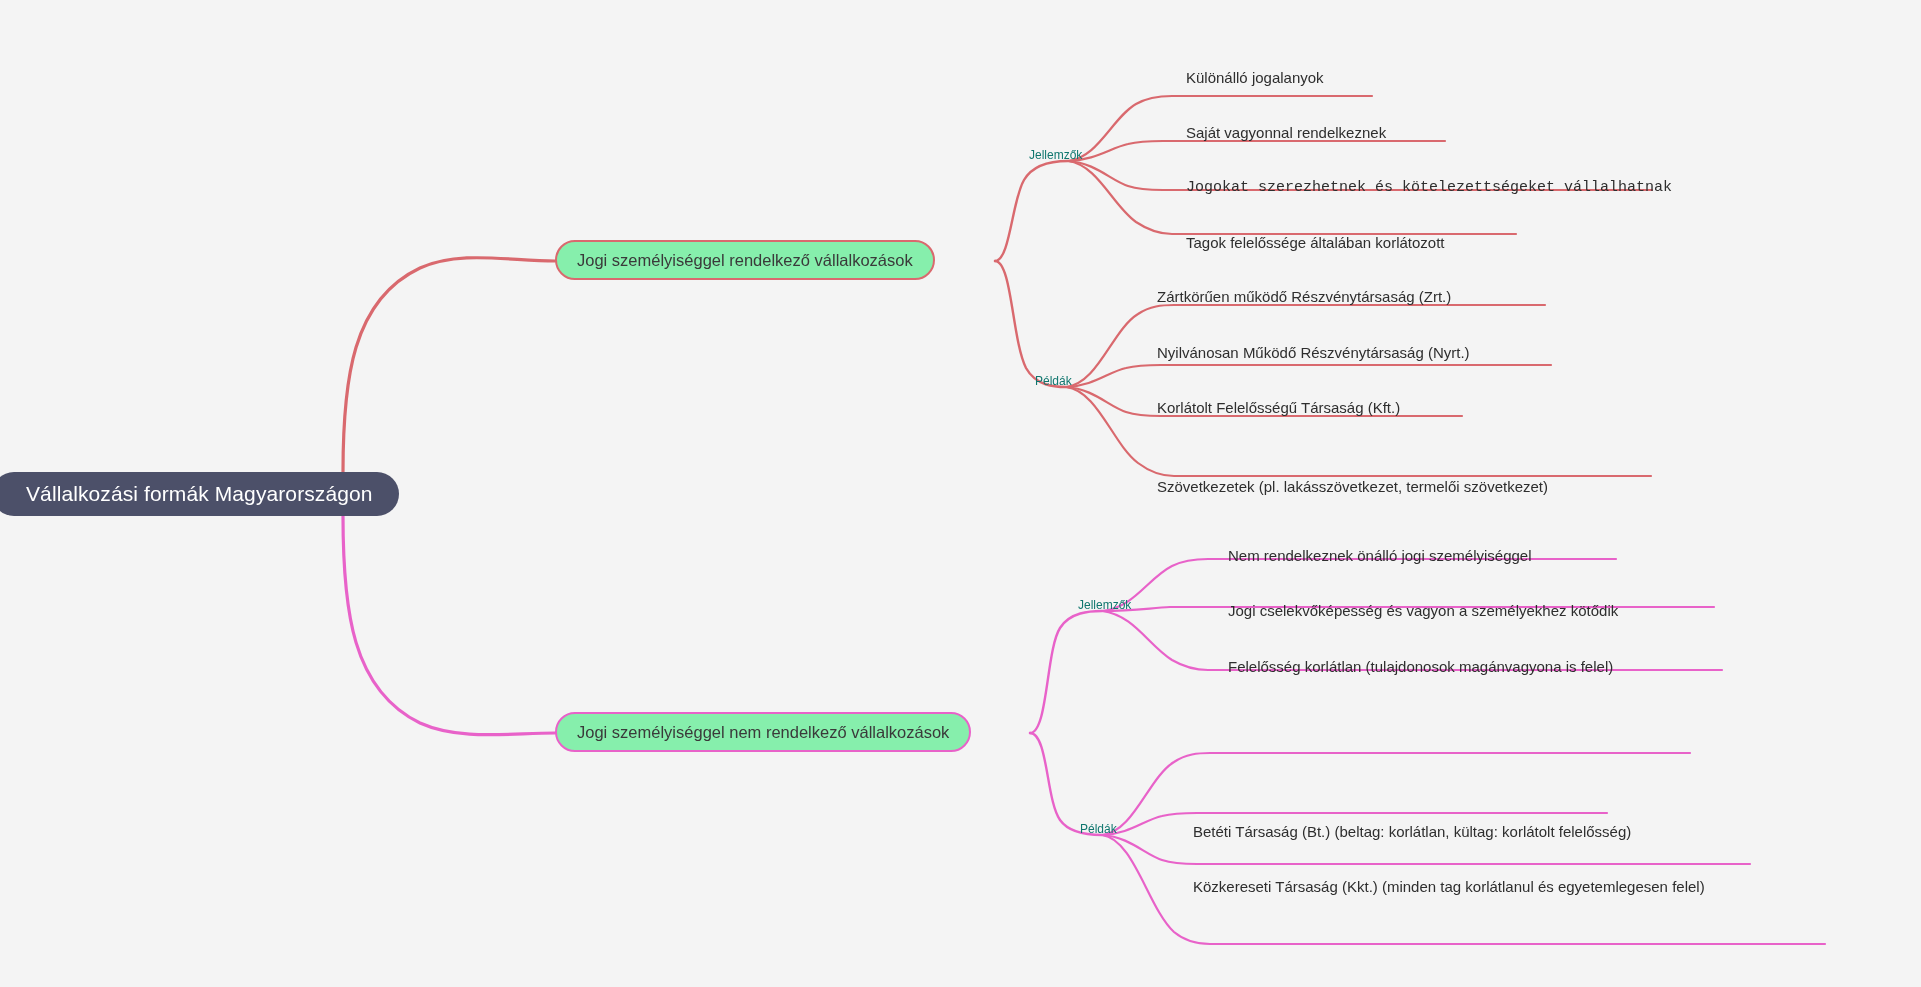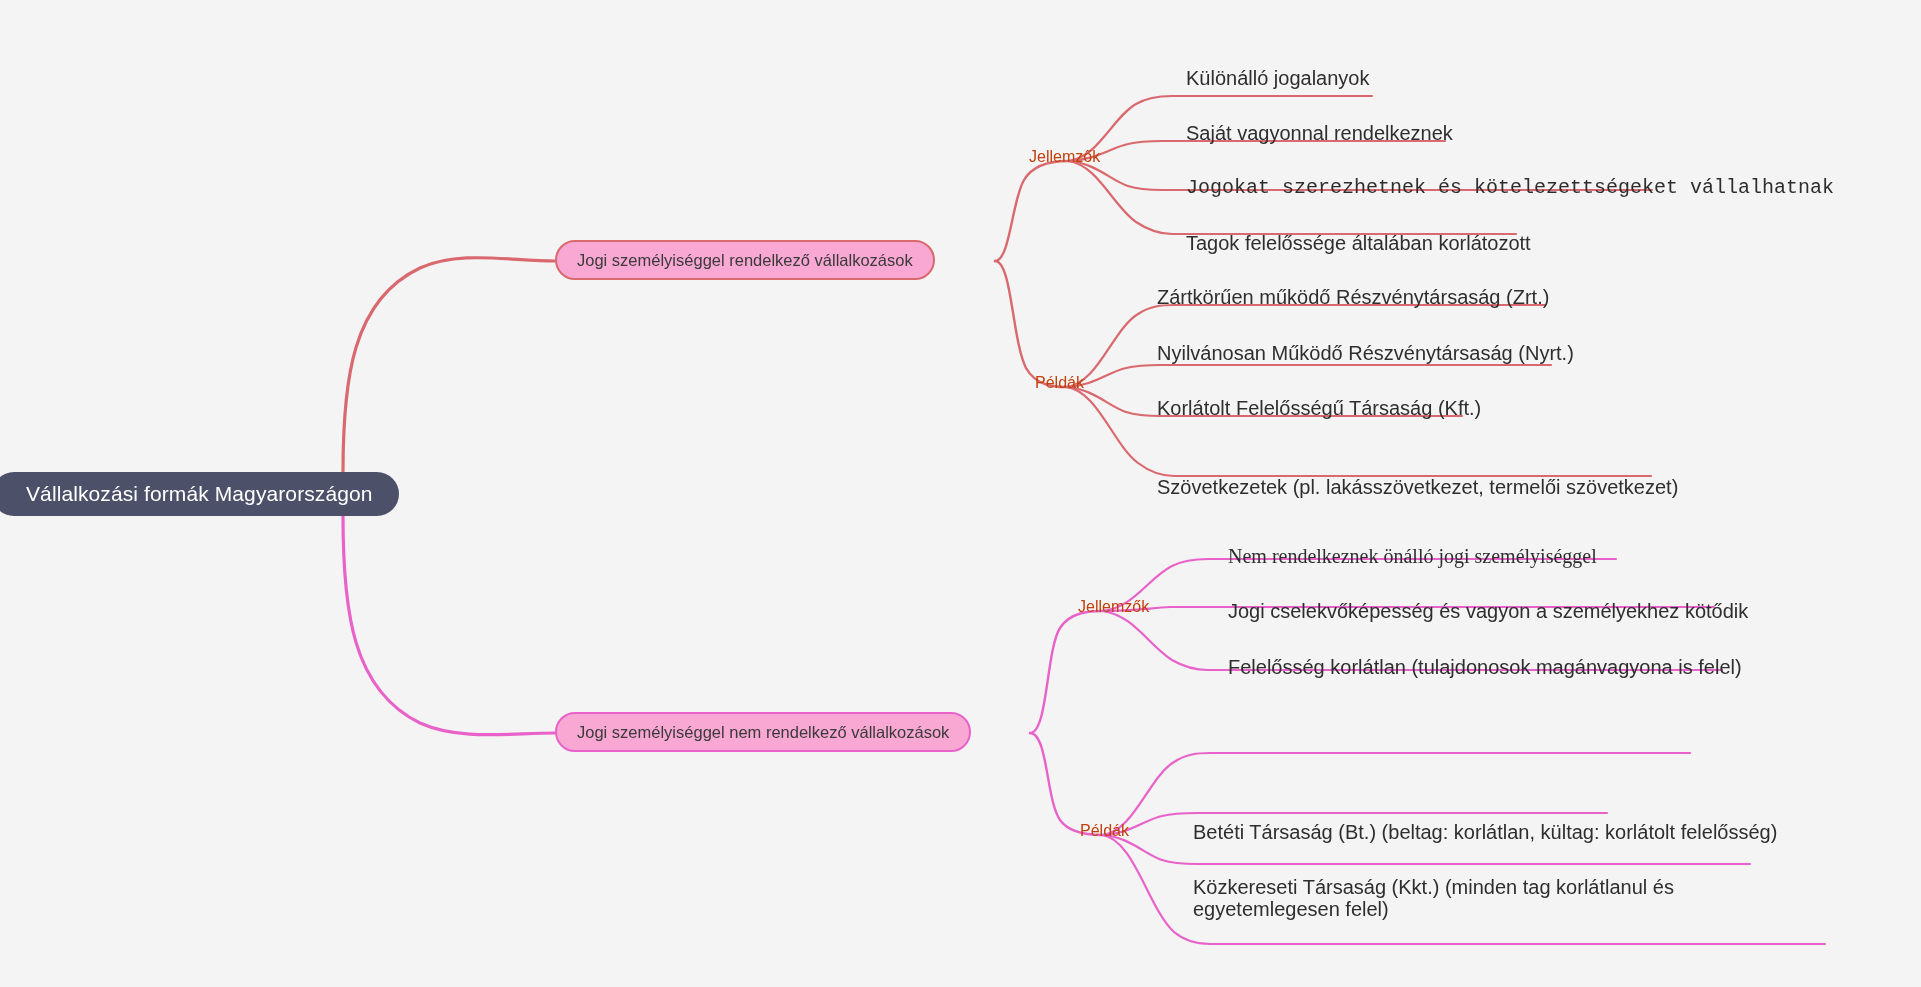--- a/index.html
+++ b/index.html
@@ -41,44 +41,44 @@
     z-index: 5;
   }
 
   
   .branch-node {
     position: absolute;
     height: 40px;
     display: flex;
     align-items: center;
     padding: 0 20px;
-    background: #f9a8d4;
+    background: #86efac;
     border-radius: 22px;
     font-size: 16.5px;
     color: #3a3a3a;
     white-space: nowrap;
     z-index: 5;
     box-sizing: border-box;
   }
   .branch-node.b1 { border: 2px solid #d9696e; left: 555px; top: 240px; }
   .branch-node.b2 { border: 2px solid #e862c9; left: 555px; top: 712px; }
 
   
   .sub-label {
     position: absolute;
-    font-size: 16px;
-    color: #c2410c;
+    font-size: 12px;
+    color: #0f766e;
     white-space: nowrap;
     z-index: 4;
   }
 
   
   .leaf {
     position: absolute;
-    font-size: 20px;
+    font-size: 15px;
     line-height: 22px;
     color: #2e2e2e;
     z-index: 4;
     white-space: pre-wrap;
   }
 </style>
 </head>
 <body>
 
 <div id="canvas">
@@ -138,20 +138,20 @@
   <div class="leaf" style="left:1157px; top:397px;">Korlátolt Felelősségű Társaság (Kft.)</div>
   <div class="leaf" style="left:1157px; top:476px;">Szövetkezetek (pl. lakásszövetkezet, termelői szövetkezet)</div>
 
   <div class="branch-node b2">
     <span>Jogi személyiséggel nem rendelkező vállalkozások</span>
   </div>
 
   <div class="sub-label" style="left:1078px; top:598px;">Jellemzők</div>
   <div class="sub-label" style="left:1080px; top:822px;">Példák</div>
 
-  <div class="leaf" style="left:1228px; top:545px;font-family:Liberation Serif, serif;">Nem rendelkeznek önálló jogi személyiséggel</div>
+  <div class="leaf" style="left:1228px; top:545px;">Nem rendelkeznek önálló jogi személyiséggel</div>
   <div class="leaf" style="left:1228px; top:600px;">Jogi cselekvőképesség és vagyon a személyekhez kötődik</div>
   <div class="leaf" style="left:1228px; top:656px;">Felelősség korlátlan (tulajdonosok magánvagyona is felel)</div>
 
   <div class="leaf" style="left:1193px; top:821px;">Betéti Társaság (Bt.) (beltag: korlátlan, kültag: korlátolt felelősség)</div>
   <div class="leaf" style="left:1193px; top:876px; width:620px;">Közkereseti Társaság (Kkt.) (minden tag korlátlanul és egyetemlegesen felel)</div>
 
 </div>
 
 </body></html>

